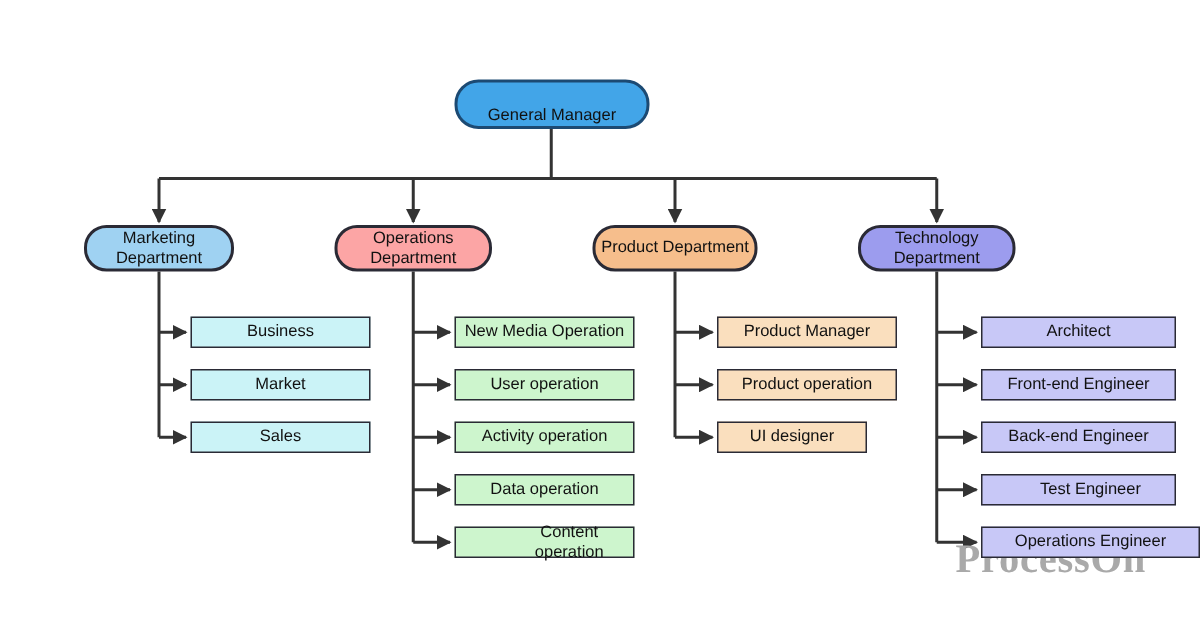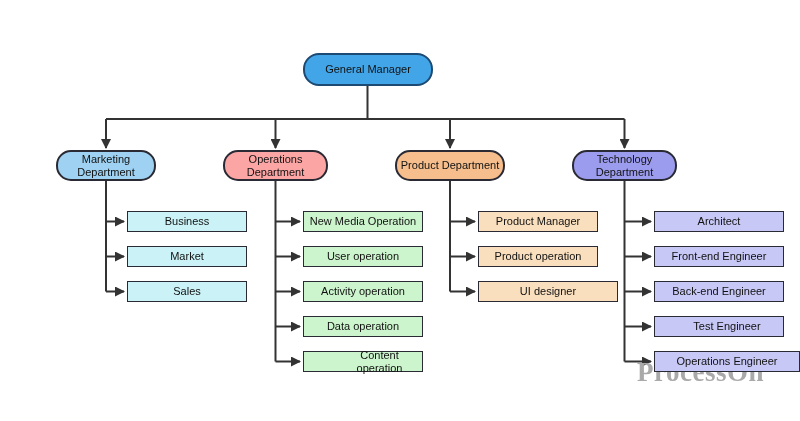--- a/index.html
+++ b/index.html
@@ -63,21 +63,21 @@
       <path d="M624.5 221.5 H651" marker-end="url(#arr)"></path>
       <path d="M624.5 256.5 H651" marker-end="url(#arr)"></path>
       <path d="M624.5 291.5 H651" marker-end="url(#arr)"></path>
       <path d="M624.5 326.5 H651" marker-end="url(#arr)"></path>
       <path d="M624.5 361.5 H651" marker-end="url(#arr)"></path>
     </g>
   </svg>
 
   <div class="watermark" style="color: rgb(169, 169, 169);">ProcessOn</div>
 
-  <div class="node root" style="left: 303px; top: 53px; width: 130px; background: rgb(66, 165, 232); border-color: rgb(28, 74, 115);">
+  <div class="node root" style="left: 303px; top: 53px; width: 130px; background: rgb(66, 165, 232); border-color: rgb(28, 74, 115); align-items: flex-end;">
     <span>General Manager</span>
   </div>
 
   <div class="node dept" style="left: 56px; top: 150px; width: 100px; background: rgb(159, 210, 242);">
     <span>Marketing Department</span>
   </div>
   <div class="node dept" style="left: 223px; top: 150px; width: 105px; background: #fca5a5; align-items: center;">
     <span>Operations Department</span>
   </div>
   <div class="node dept" style="left: 395px; top: 150px; width: 110px; background: rgb(246, 190, 140);">
@@ -112,21 +112,21 @@
   <div class="node child" style="left: 303px; top: 351px; width: 120px; background: rgb(205, 245, 205); border-color: rgb(42, 42, 53); padding-left: 33px;">
     <span>Content operation</span>
   </div>
 
   <div class="node child" style="left: 478px; top: 211px; width: 120px; background: rgb(250, 223, 190); border-color: rgb(42, 42, 53);">
     <span>Product Manager</span>
   </div>
   <div class="node child" style="left: 478px; top: 246px; width: 120px; background: rgb(250, 223, 190); border-color: rgb(42, 42, 53);">
     <span>Product operation</span>
   </div>
-  <div class="node child" style="left: 478px; top: 281px; width: 140px; background: rgb(250, 223, 190); border-color: rgb(42, 42, 53);">
+  <div class="node child" style="left: 478px; top: 281px; width: 100px; background: rgb(250, 223, 190); border-color: rgb(42, 42, 53);">
     <span>UI designer</span>
   </div>
 
   <div class="node child" style="left: 654px; top: 211px; width: 130px; background: rgb(200, 200, 247); border-color: rgb(42, 42, 53);">
     <span>Architect</span>
   </div>
   <div class="node child" style="left: 654px; top: 246px; width: 130px; background: rgb(200, 200, 247); border-color: rgb(42, 42, 53);">
     <span>Front-end Engineer</span>
   </div>
   <div class="node child" style="left: 654px; top: 281px; width: 130px; background: rgb(200, 200, 247); border-color: rgb(42, 42, 53);">

